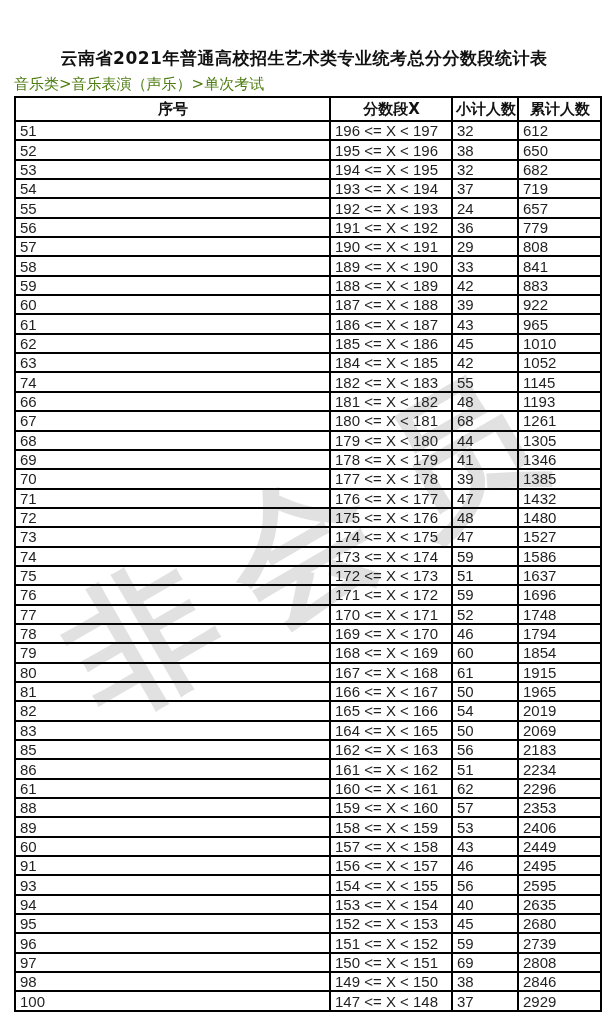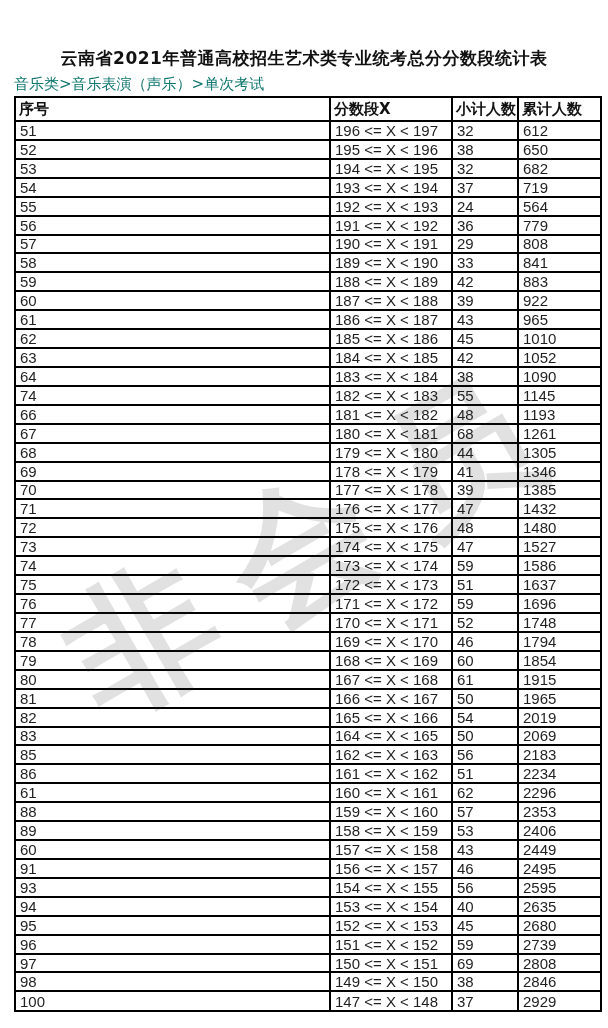--- a/index.html
+++ b/index.html
@@ -26,21 +26,21 @@
     font-weight: bold;
     color: #111111;
     letter-spacing: 0.5px;
     font-family: "DejaVu Sans", "Liberation Sans", sans-serif;
   }
   .doc-subtitle {
     position: absolute;
     top: 75px;
     left: 14px;
     font-size: 15px;
-    color: #0f766e;
+    color: #4d7c0f;
     font-family: "DejaVu Sans", "Liberation Sans", sans-serif;
   }
   table.score-table {
     position: absolute;
     top: 96px;
     left: 14px;
     width: 586px;
     height: 916px;
     border-collapse: collapse;
     table-layout: fixed;
@@ -56,20 +56,21 @@
     white-space: nowrap;
     overflow: hidden;
   }
   table.score-table th {
     height: 22px;
     font-size: 15px;
     font-weight: bold;
     color: #111111;
     font-family: "DejaVu Sans", "Liberation Sans", sans-serif;
     padding-left: 3px;
+    text-align: center;
   }
   table.score-table td {
     color: #1f1f1f;
     font-family: "Liberation Sans", sans-serif;
   }
   .watermark {
     position: absolute;
     left: 45px;
     top: 465px;
     width: 520px;
@@ -132,21 +133,21 @@
         <tr>
           <td>54</td>
           <td>193 &lt;= X &lt; 194</td>
           <td>37</td>
           <td>719</td>
         </tr>
         <tr>
           <td>55</td>
           <td>192 &lt;= X &lt; 193</td>
           <td>24</td>
-          <td>564</td>
+          <td>657</td>
         </tr>
         <tr>
           <td>56</td>
           <td>191 &lt;= X &lt; 192</td>
           <td>36</td>
           <td>779</td>
         </tr>
         <tr>
           <td>57</td>
           <td>190 &lt;= X &lt; 191</td>
@@ -183,26 +184,20 @@
           <td>45</td>
           <td>1010</td>
         </tr>
         <tr>
           <td>63</td>
           <td>184 &lt;= X &lt; 185</td>
           <td>42</td>
           <td>1052</td>
         </tr>
         <tr>
-          <td>64</td>
-          <td>183 &lt;= X &lt; 184</td>
-          <td>38</td>
-          <td>1090</td>
-        </tr>
-        <tr>
           <td>74</td>
           <td>182 &lt;= X &lt; 183</td>
           <td>55</td>
           <td>1145</td>
         </tr>
         <tr>
           <td>66</td>
           <td>181 &lt;= X &lt; 182</td>
           <td>48</td>
           <td>1193</td>

